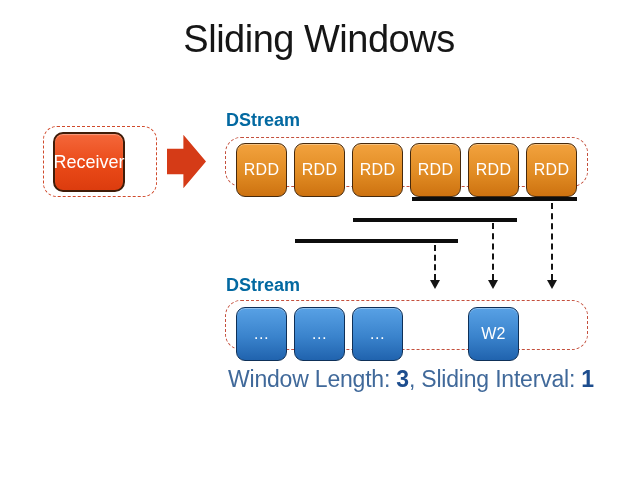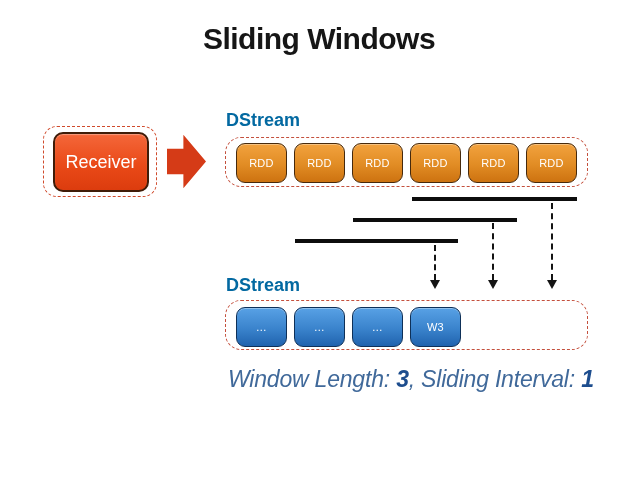--- a/index.html
+++ b/index.html
@@ -2,29 +2,29 @@
 <html><head>
 <meta charset="utf-8">
 <style>
   html,body{margin:0;padding:0;background:#ffffff;}
   .slide{
     position:relative;width:638px;height:479px;background:#ffffff;overflow:hidden;
     font-family:"Liberation Sans", sans-serif;
   }
   .title{
     position:absolute;left:0;top:20px;width:638px;text-align:center;
-    font-size:30px;font-weight:700;letter-spacing:-0.5px;color:#161616;line-height:38px;
+    font-size:38px;font-weight:400;letter-spacing:-0.5px;color:#161616;line-height:38px;
   }
   
   .receiver-dashed{
     position:absolute;left:43px;top:126px;width:114px;height:71px;
     border:1.5px dashed #d04a2c;border-radius:14px;box-sizing:border-box;
   }
   .receiver-box{
-    position:absolute;left:53px;top:132px;width:96px;height:60px;border-radius:10px;
+    position:absolute;left:53px;top:132px;width:72px;height:60px;border-radius:10px;
     background:linear-gradient(180deg,#f4673a 0%,#ea4a18 55%,#dc3c0e 100%);
     border:2px solid #3f1c08;box-sizing:border-box;
     box-shadow:inset 0 1px 1px rgba(255,255,255,.35);
     display:flex;align-items:center;justify-content:center;
     color:#ffffff;font-size:18px;
   }
   .block-arrow{
     position:absolute;left:167px;top:131px;width:39px;height:61px;background:#d53b17;
     clip-path:polygon(0 29%,42% 29%,42% 6%,100% 50%,42% 94%,42% 71%,0 71%);
   }
@@ -33,44 +33,44 @@
   .dstream-label.top{top:111px;}
   .dstream-label.bottom{top:276px;}
   .stream-container{
     position:absolute;left:225px;width:363px;height:50px;
     border:1.6px dashed #c4503d;border-radius:16px;box-sizing:border-box;
   }
   .stream-container.top{top:137px;}
   .stream-container.bottom{top:300px;}
   
   .node{
-    position:absolute;width:51px;height:40px;border-radius:9px;box-sizing:border-box;
+    position:absolute;width:51px;height:54px;border-radius:9px;box-sizing:border-box;
     display:flex;align-items:center;justify-content:center;
-    color:#ffffff;font-size:11px;letter-spacing:.3px;
+    color:#ffffff;font-size:16px;letter-spacing:.3px;
     box-shadow:inset 0 1px 0 rgba(255,255,255,.35);
   }
   .rdd{top:143px;background:linear-gradient(180deg,#f2a23e 0%,#e18c24 55%,#cd7210 100%);border:1.6px solid #46290c;}
   .wnode{top:307px;background:linear-gradient(180deg,#58a1e5 0%,#3a83cc 55%,#2063ae 100%);border:1.6px solid #0e3058;}
   .c0{left:236px}.c1{left:294px}.c2{left:352px}.c3{left:410px}.c4{left:468px}.c5{left:526px}
   
   .window-line{position:absolute;height:3.5px;background:#0d0d0d;}
   .wl1{left:412px;top:197px;width:165px;}
   .wl2{left:353px;top:218px;width:164px;}
   .wl3{left:295px;top:239px;width:163px;}
   
   .dash-arrow{position:absolute;width:0;border-left:2px dashed #141414;}
   .da1{left:551px;top:203px;height:77px;}
   .da2{left:492px;top:223px;height:57px;}
   .da3{left:434px;top:245px;height:35px;}
   .arrowhead{position:absolute;width:0;height:0;border-left:5.5px solid transparent;border-right:5.5px solid transparent;border-top:9px solid #141414;}
   .ah1{left:546.5px;top:280px;}
   .ah2{left:487.5px;top:280px;}
   .ah3{left:429.5px;top:280px;}
   
-  .caption{position:absolute;left:228px;top:366px;font-size:23px;color:#40699a;letter-spacing:-0.2px;font-style:italic;}
+  .caption{position:absolute;left:228px;top:366px;font-size:23px;color:#40699a;letter-spacing:-0.2px;}
   .caption b{color:#1d4d8e;font-weight:700;}
 </style>
 </head>
 <body>
 
 <div class="slide">
 
   <div class="title">Sliding Windows</div>
 
   <div class="receiver-dashed"></div>
@@ -95,17 +95,17 @@
   <div class="dash-arrow da2"></div>
   <div class="arrowhead ah2"></div>
   <div class="dash-arrow da3"></div>
   <div class="arrowhead ah3"></div>
 
   <div class="dstream-label bottom">DStream</div>
   <div class="stream-container bottom"></div>
   <div class="node wnode c0">…</div>
   <div class="node wnode c1">…</div>
   <div class="node wnode c2">…</div>
-  <div class="node wnode c3">W3</div>
+  <div class="node wnode c4">W2</div>
 
   <div class="caption"><span>Window Length: </span><b>3</b><span>, Sliding Interval: </span><b>1</b></div>
 
 </div>
 
 </body></html>

